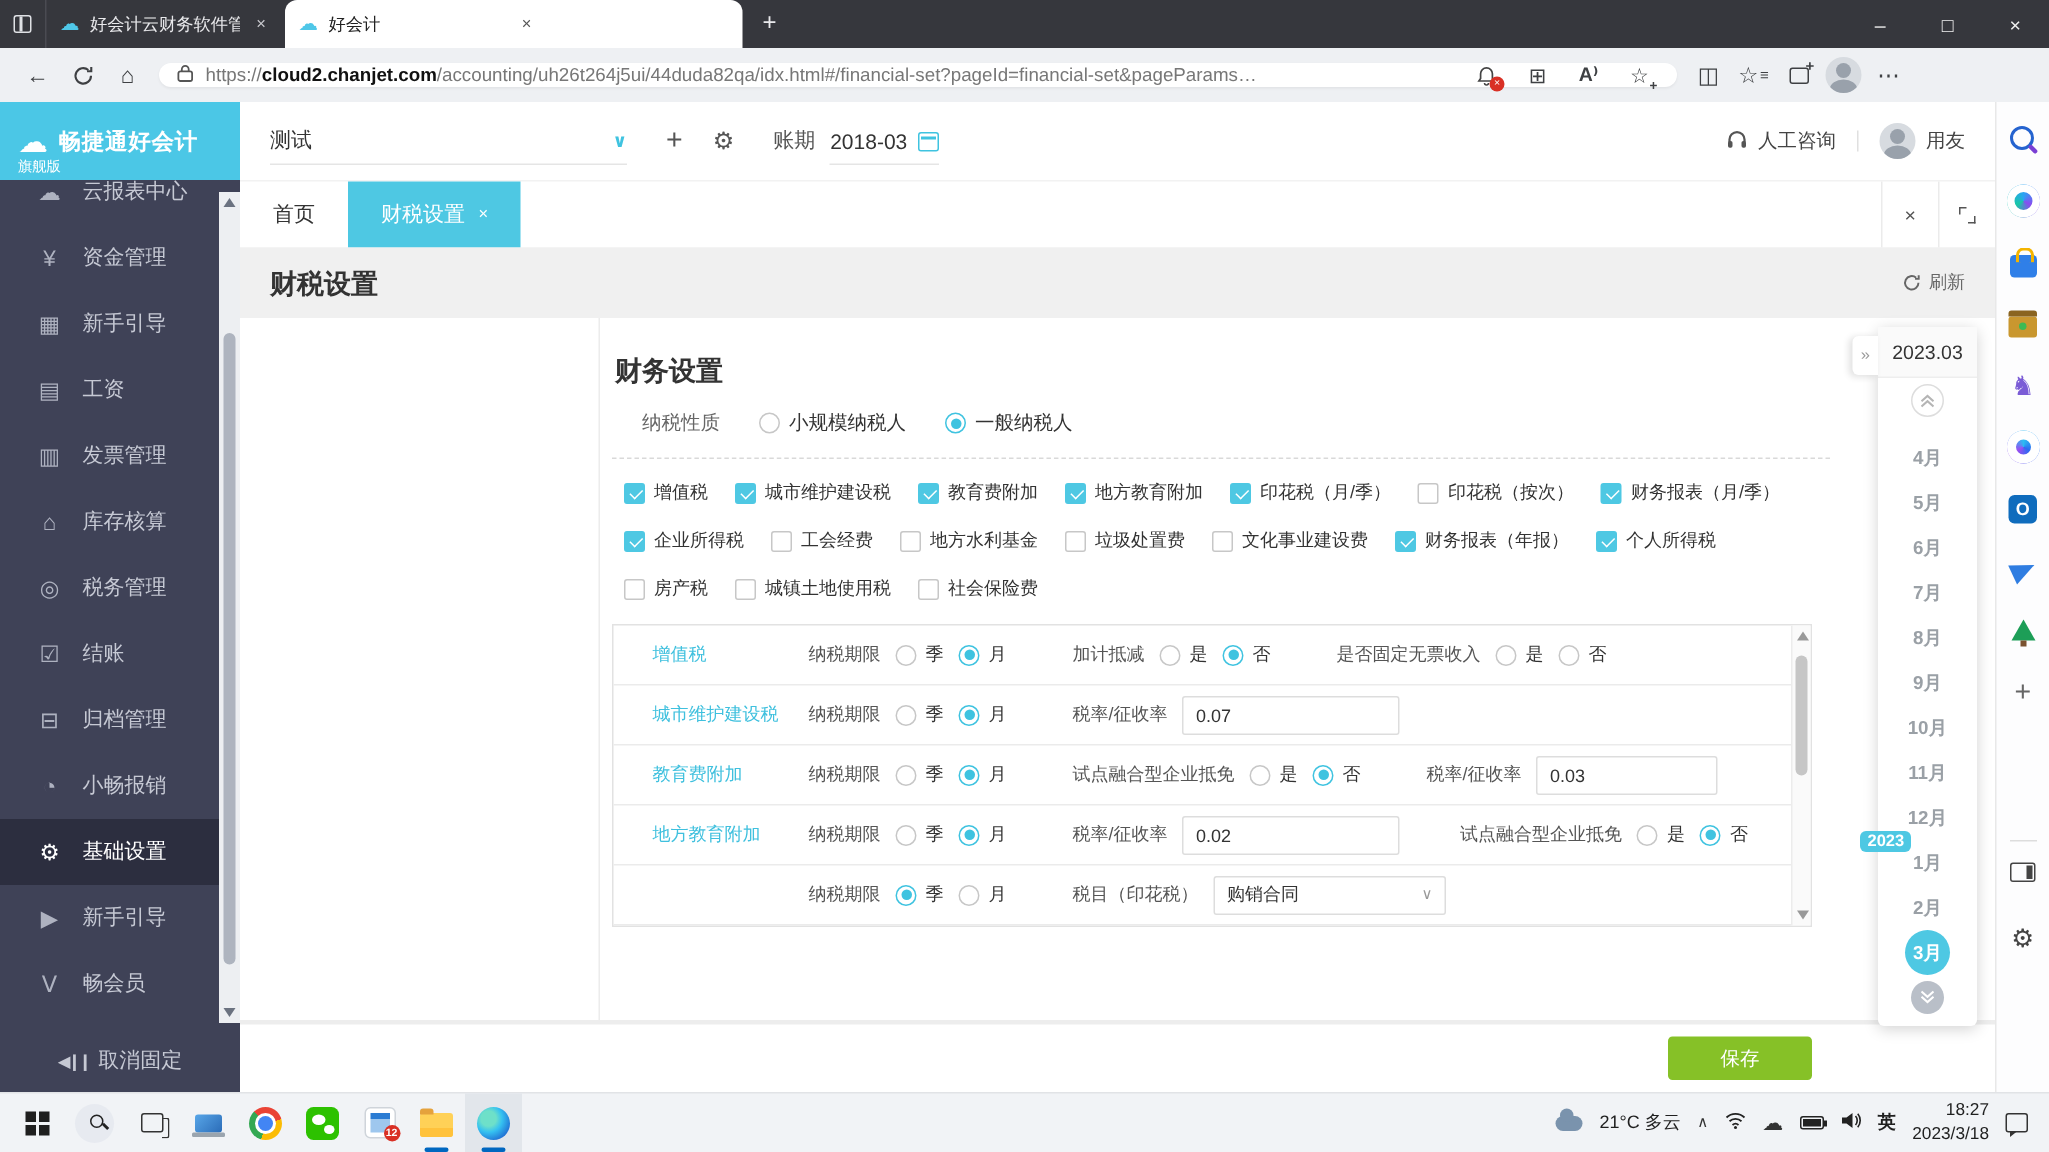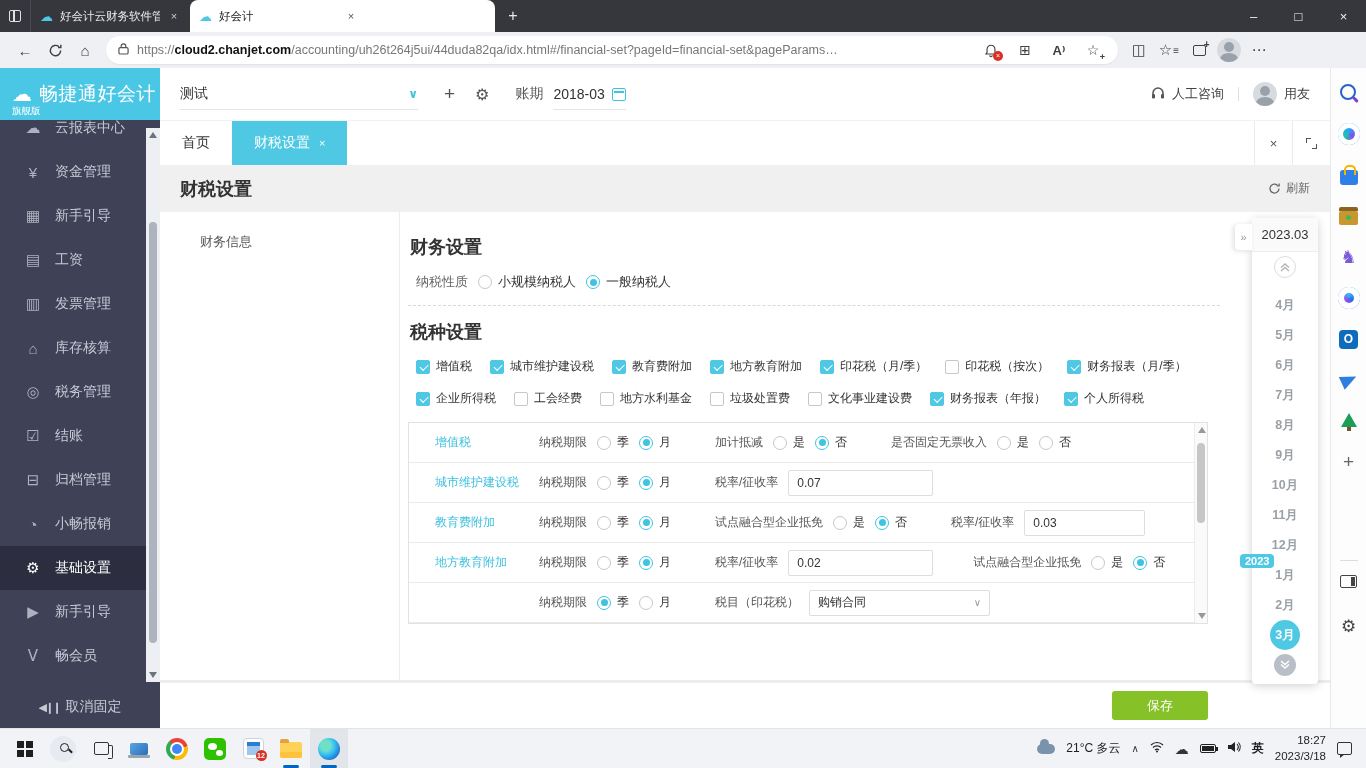--- a/index.html
+++ b/index.html
@@ -19,21 +19,21 @@
   .tab .tx{font-size:11px;color:#c9c9ce;width:14px;text-align:center}
   .tab.active{background:#fff;color:#222;width:305px;border-radius:8px 8px 0 0;border-left:none}
   .tab.active .tx{color:#555}
   .newtab{width:28px;height:28px;display:flex;align-items:center;justify-content:center;font-size:16px;color:#e9e9ec;margin:0 0 2px 4px}
   .ts .sp{flex:1}
   .wbtn{width:45px;height:32px;display:flex;align-items:center;justify-content:center;font-size:13px;color:#f0f0f0}
 
   
   .tb{height:36px;background:#eef0f3;display:flex;align-items:center;padding:0 10px}
   .nav{min-width:30px;height:30px;display:flex;align-items:center;justify-content:center;font-size:15px;color:#3e4043}
-  .urlpill{flex:1;max-width:1012px;height:28px;background:#fff;border-radius:15px;display:flex;align-items:center;padding:0 12px;gap:8px;margin:0 6px;box-shadow:0 1px 2px rgba(0,0,0,.06)}
+  .urlpill{flex:1;max-width:1012px;height:16px;background:#fff;border-radius:15px;display:flex;align-items:center;padding:0 12px;gap:8px;margin:0 6px;box-shadow:0 1px 2px rgba(0,0,0,.06)}
   .url{flex:1;font-size:12.5px;white-space:nowrap;overflow:hidden;color:#555}
   .url em{color:#777}.url b{color:#111}
   .pico{width:26px;height:26px;display:flex;align-items:center;justify-content:center;color:#3e4043;font-size:14px;position:relative}
   .badge-dot{position:absolute;right:1px;bottom:2px;width:10px;height:10px;border-radius:50%;background:#d93025;color:#fff;font-size:7px;line-height:10px;text-align:center}
   .badge-dot::after{content:"×"}
   .readaloud{font-size:13px;font-weight:700}
   .starplus::after{content:"+";position:absolute;right:1px;bottom:1px;font-size:9px;font-weight:700}
   .favbar::after{content:"≡";font-size:10px;margin-left:1px}
   .collic{width:13px;height:11px;border:1.4px solid #3e4043;border-radius:2px;position:relative}
   .collic::before{content:"+";position:absolute;right:-5px;top:-7px;font-size:10px;font-weight:700}
@@ -41,21 +41,21 @@
   .avatar::before{content:"";position:absolute;left:7px;top:4px;width:10px;height:10px;border-radius:50%;background:#99a1ab}
   .avatar::after{content:"";position:absolute;left:3px;top:15px;width:18px;height:12px;border-radius:50%;background:#99a1ab}
 
   
   .ws{display:flex;height:660px}
 
   
   .sb{width:160px;background:#3f4257;position:relative;color:#c6c9d4;flex:none}
   .brand{position:absolute;top:0;left:0;right:0;height:52px;background:#4bc7e6;color:#fff;display:flex;align-items:center;gap:7px;padding:0 0 0 12px;z-index:3}
   .brand .blogo{font-size:20px}
-  .brand .bname{font-weight:400;font-size:19px;letter-spacing:.5px}
+  .brand .bname{font-weight:700;font-size:15px;letter-spacing:.5px}
   .brand .bed{position:absolute;left:12px;bottom:2px;font-size:9.5px}
   .menu{position:absolute;top:52px;bottom:42px;left:0;right:14px;overflow:hidden}
   .menu-in{margin-top:-14px}
   .mi{height:44px;display:flex;align-items:center;gap:13px;padding-left:24px;font-size:14px;cursor:pointer}
   .mi .mic{width:18px;text-align:center;font-size:15px;color:#aeb2c0}
   .mi.active{background:#2c2e3f;color:#fff}
   .mi.active .mic{color:#fff}
   .srail{position:absolute;right:0;top:60px;bottom:46px;width:14px;background:#edeff2}
   .sr-up,.sr-dn{position:absolute;left:3px;width:0;height:0;border-left:4px solid transparent;border-right:4px solid transparent}
   .sr-up{top:4px;border-bottom:6px solid #6b7280}
@@ -93,21 +93,21 @@
   .ptitle{font-size:18px;font-weight:700;color:#333}
   .refresh{margin-left:auto;display:flex;align-items:center;gap:5px;font-size:12px;color:#666}
 
   .card{flex:1;background:#fff;display:flex;overflow:hidden}
   .subnav{width:240px;border-right:1px solid #ececec;padding-top:10px;flex:none}
   .sni{height:40px;line-height:40px;padding-left:40px;font-size:13px;color:#555;cursor:pointer}
   .sni.active{background:#4ec8e3;color:#fff}
 
   .form{flex:1;padding:14px 14px 0 8px;min-width:0;position:relative}
   .sect{font-size:18px;font-weight:700;color:#333;margin:9px 0 14px 2px}
-  .nrow{display:flex;align-items:center;gap:10px;font-size:13px;margin:0 0 14px 8px}
+  .nrow{display:flex;align-items:center;gap:26px;font-size:13px;margin:0 0 14px 20px}
   .nlabel{color:#666}
   .ropt{display:inline-flex;align-items:center;gap:6px;color:#333}
   .rb{width:14px;height:14px;border-radius:50%;border:1px solid #c7c7c7;background:#fff;position:relative;flex:none}
   .rb.on{border-color:#3fc3e0}
   .rb.on::after{content:"";position:absolute;left:2.5px;top:2.5px;right:2.5px;bottom:2.5px;border-radius:50%;background:#3fc3e0}
   .dash{border-bottom:1px dashed #d9d9d9;width:812px;margin:4px 0 14px 0}
   .ckrow{display:flex;align-items:center;gap:18px;margin:0 0 15px 8px;font-size:12px;white-space:nowrap}
   .ck{display:inline-flex;align-items:center;gap:6px;color:#333}
   .cb{width:14px;height:14px;border-radius:2px;border:1px solid #c7c7c7;background:#fff;position:relative;flex:none}
   .cb.on{background:#4ec8e3;border-color:#4ec8e3}
@@ -115,21 +115,21 @@
 
   .ttable{width:800px;border:1px solid #e2e2e2;margin:2px 0 0 0;position:relative}
   .trow{height:40px;display:flex;align-items:center;border-bottom:1px solid #ebebeb;font-size:12px;color:#444;padding-left:26px}
   .trow:last-child{border-bottom:none}
   .tname{width:104px;color:#3fc0de;flex:none}
   .grp{display:inline-flex;align-items:center;gap:10px;margin-right:44px}
   .glabel{color:#555}
   .fld{display:inline-flex;align-items:center;gap:10px;margin-right:40px}
   .fin{width:145px;height:26px;border:1px solid #ddd;border-radius:2px;padding:0 8px;font-size:12px;color:#333;outline:none}
   .fin.w2{width:121px}
-  .selbox{width:181px;height:26px;border:1px solid #ddd;border-radius:2px;display:flex;align-items:center;justify-content:space-between;padding:0 8px;color:#333;background:#fff}
+  .selbox{width:155px;height:26px;border:1px solid #ddd;border-radius:2px;display:flex;align-items:center;justify-content:space-between;padding:0 8px;color:#333;background:#fff}
   .selbox .caret{color:#999;font-size:10px}
   .tsb{position:absolute;right:0;top:0;bottom:0;width:13px;background:#fafafa;border-left:1px solid #ececec}
   .tsb .a-up,.tsb .a-dn{position:absolute;left:2.5px;width:0;height:0;border-left:4px solid transparent;border-right:4px solid transparent}
   .a-up{top:4px;border-bottom:6px solid #999}
   .a-dn{bottom:4px;border-top:6px solid #999}
   .tsb .th{position:absolute;left:2px;width:8px;border-radius:4px;background:#c6c6c6;top:20px;height:80px}
 
   .savebar{height:48px;background:#fff;border-top:3px solid #ededed;display:flex;align-items:center;justify-content:flex-end;padding-right:122px}
   .savebtn{width:96px;height:29px;background:#86c127;border:none;border-radius:3px;color:#fff;font-size:13px;font-family:inherit;cursor:pointer}
 
@@ -406,41 +406,39 @@
           <svg width="13" height="13" viewBox="0 0 16 16">
               <path d="M13.5 8a5.5 5.5 0 1 1-1.9-4.1" fill="none" stroke="#666" stroke-width="1.6"></path>
               <path d="M13.7 1.8v3h-3" fill="none" stroke="#666" stroke-width="1.6"></path>
             </svg>
           <span>刷新</span>
         </span>
       </div>
 
       <div class="card">
         <div class="subnav">
-          <div class="sni">财务信息</div>
         </div>
 
         <div class="form">
           <div class="sect">财务设置</div>
 
           <div class="nrow">
             <span class="nlabel">纳税性质</span>
             <span class="ropt">
                 <i class="rb"></i>
                 <u>小规模纳税人</u>
               </span>
             <span class="ropt">
                 <i class="rb on"></i>
                 <u>一般纳税人</u>
               </span>
           </div>
 
           <div class="dash"></div>
 
-          <div class="sect">税种设置</div>
 
           <div class="ckrow">
             <span class="ck">
                 <i class="cb on"></i>
                 <u>增值税</u>
               </span>
             <span class="ck">
                 <i class="cb on"></i>
                 <u>城市维护建设税</u>
               </span>
@@ -486,20 +484,34 @@
                 <i class="cb"></i>
                 <u>文化事业建设费</u>
               </span>
             <span class="ck">
                 <i class="cb on"></i>
                 <u>财务报表（年报）</u>
               </span>
             <span class="ck">
                 <i class="cb on"></i>
                 <u>个人所得税</u>
+              </span>
+          </div>
+          <div class="ckrow">
+            <span class="ck">
+                <i class="cb"></i>
+                <u>房产税</u>
+              </span>
+            <span class="ck">
+                <i class="cb"></i>
+                <u>城镇土地使用税</u>
+              </span>
+            <span class="ck">
+                <i class="cb"></i>
+                <u>社会保险费</u>
               </span>
           </div>
 
           <div class="ttable">
             <div class="trow">
               <span class="tname">增值税</span>
               <span class="grp">
                   <em class="glabel">纳税期限</em>
                 <span class="ropt">
                     <i class="rb"></i>

